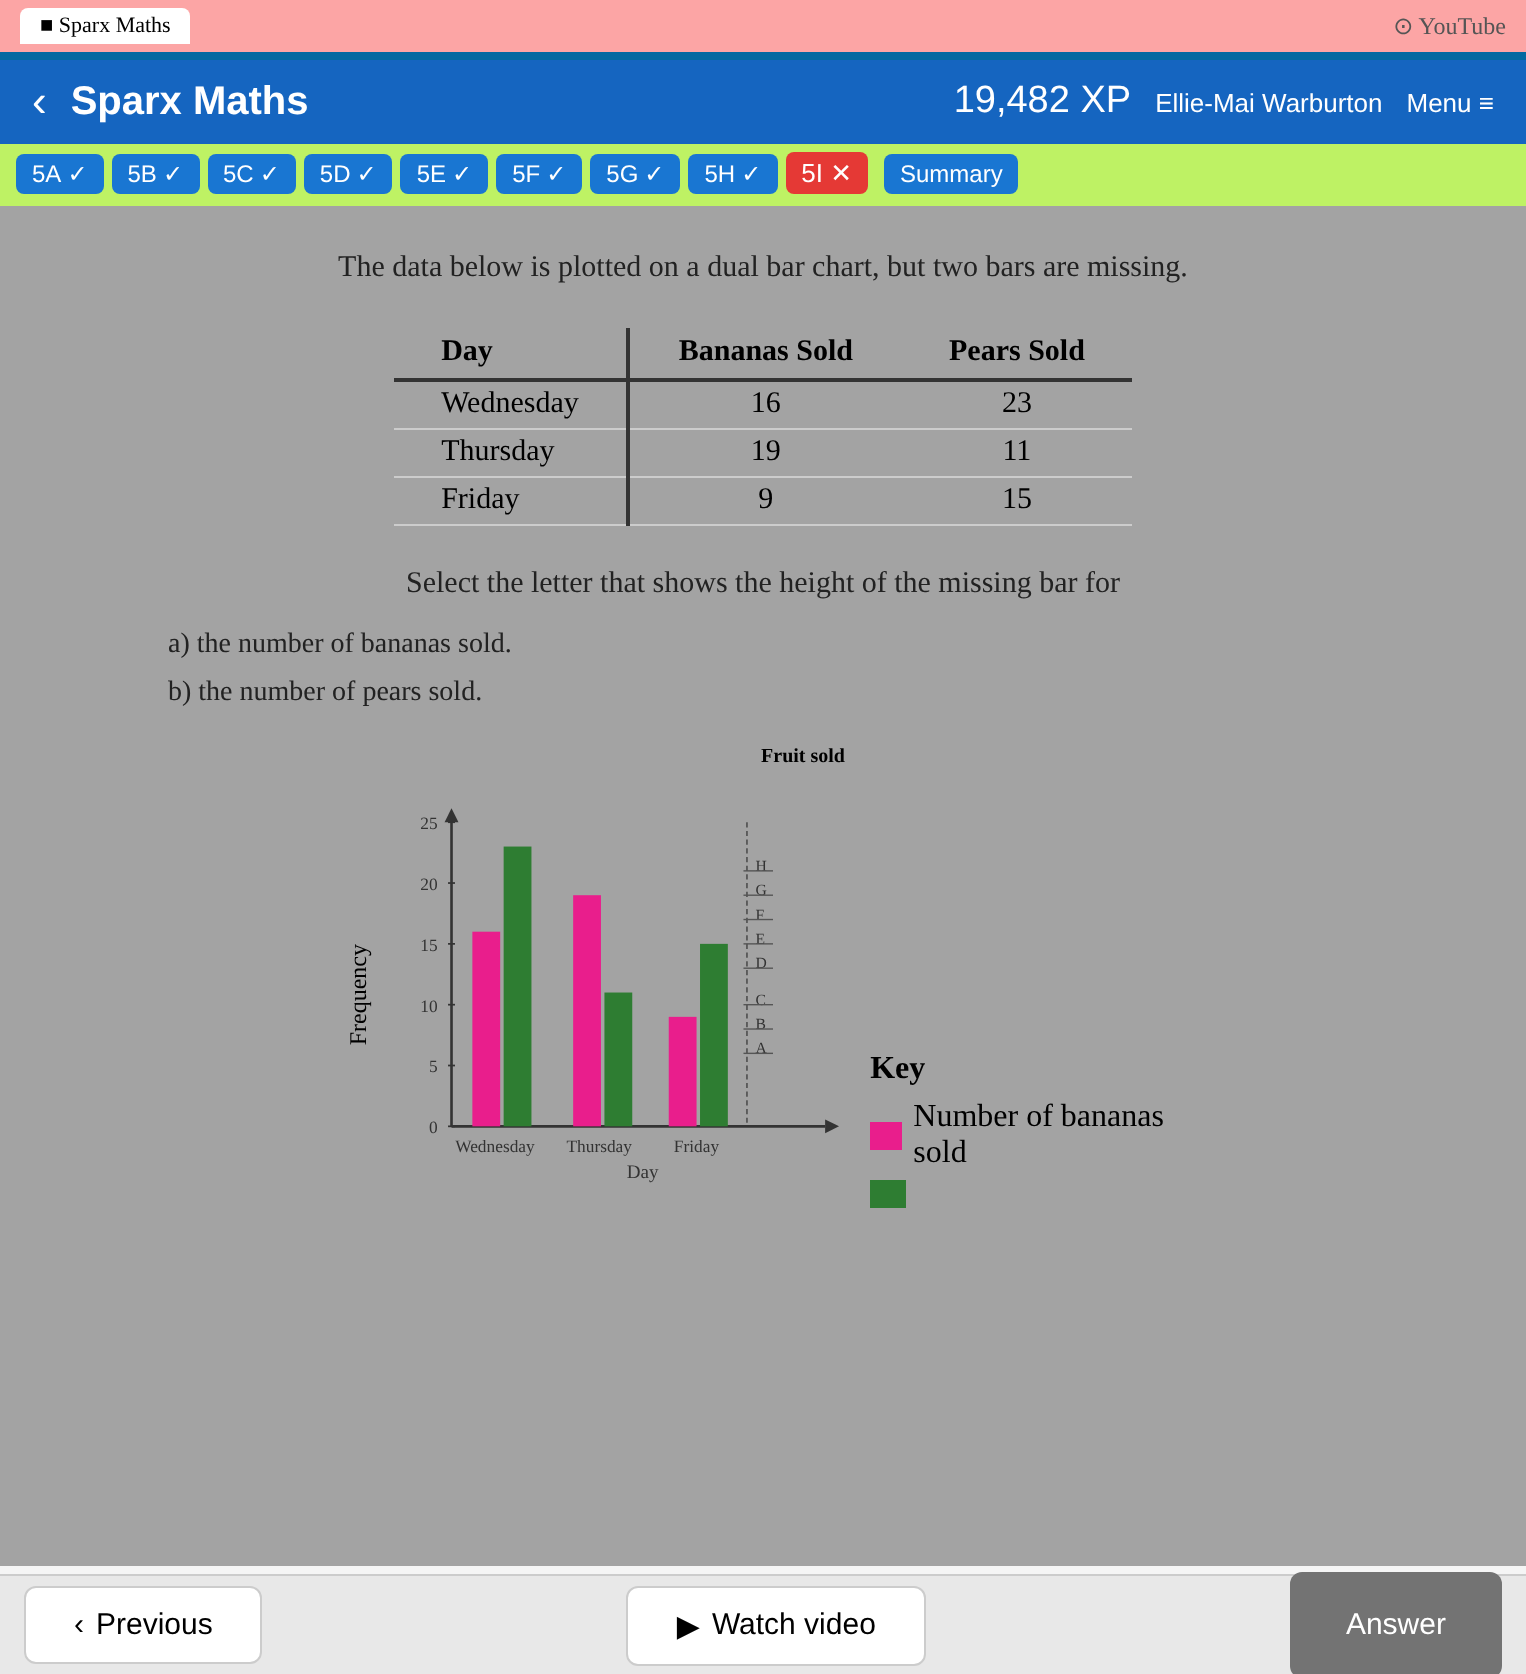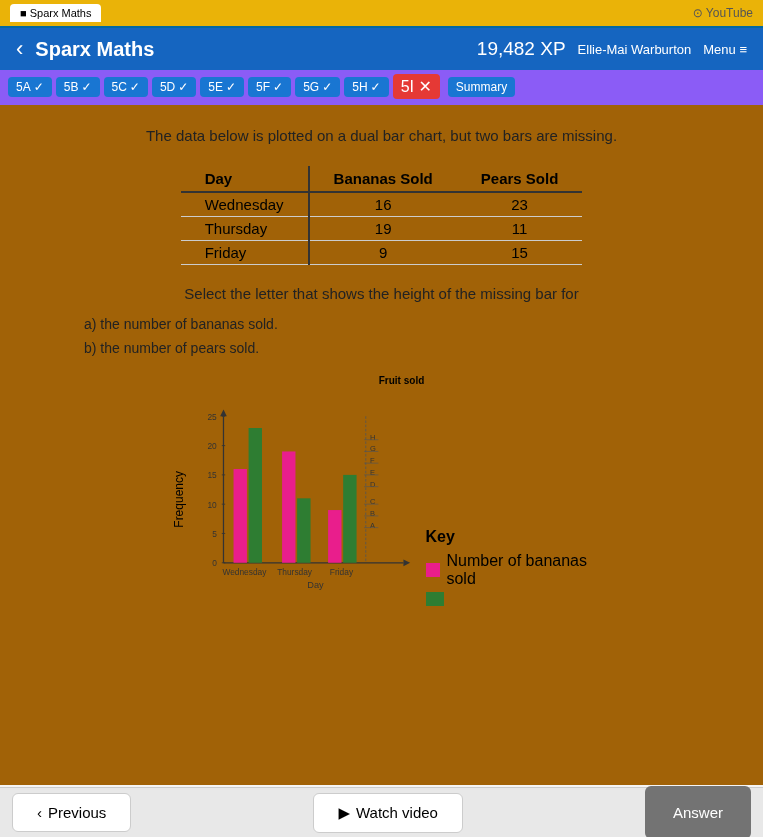--- a/index.html
+++ b/index.html
@@ -6,27 +6,28 @@
     body {
       font-family: Arial, sans-serif;
       background: #f5f5f5;
       width: 763px;
       min-height: 837px;
       overflow: hidden;
     }
 
     
     .browser-bar {
-      background: #eab308;
+      background: #fca5a5;
       display: flex;
       align-items: center;
       padding: 4px 10px;
       font-size: 12px;
       gap: 20px;
-      border-bottom: 2px solid #0369a1;
+      border-bottom: 4px solid #0369a1;
+      font-family: Liberation Serif, serif;
     }
     .browser-tab {
       background: #fff;
       border-radius: 4px 4px 0 0;
       padding: 3px 10px;
       font-size: 11px;
     }
     .browser-tab-right {
       margin-left: auto;
       color: #555;
@@ -57,21 +58,21 @@
     .sparx-user {
       font-size: 13px;
     }
     .sparx-menu {
       font-size: 13px;
       cursor: pointer;
     }
 
     
     .nav-tabs {
-      background: #8b5cf6;
+      background: #bef264;
       display: flex;
       align-items: center;
       padding: 4px 8px 6px 8px;
       gap: 4px;
       flex-wrap: nowrap;
     }
     .nav-tab {
       background: #1976d2;
       color: white;
       border-radius: 4px;
@@ -81,38 +82,39 @@
       display: flex;
       align-items: center;
       gap: 3px;
       white-space: nowrap;
     }
     .nav-tab-x {
       background: #e53935;
       color: white;
       border-radius: 4px;
       padding: 3px 8px;
-      font-size: 16px;
+      font-size: 13px;
       cursor: pointer;
     }
     .nav-summary {
       background: #1976d2;
       color: white;
       border-radius: 4px;
       padding: 3px 8px;
       font-size: 12px;
       cursor: pointer;
       margin-left: 4px;
     }
 
     
     .main-content {
-      background: #a16207;
+      background: #a3a3a3;
       padding: 20px 24px 10px 24px;
       min-height: 680px;
+      font-family: Liberation Serif, serif;
     }
 
     .question-text {
       font-size: 15px;
       text-align: center;
       margin-bottom: 18px;
       line-height: 1.5;
       color: #222;
     }
 

